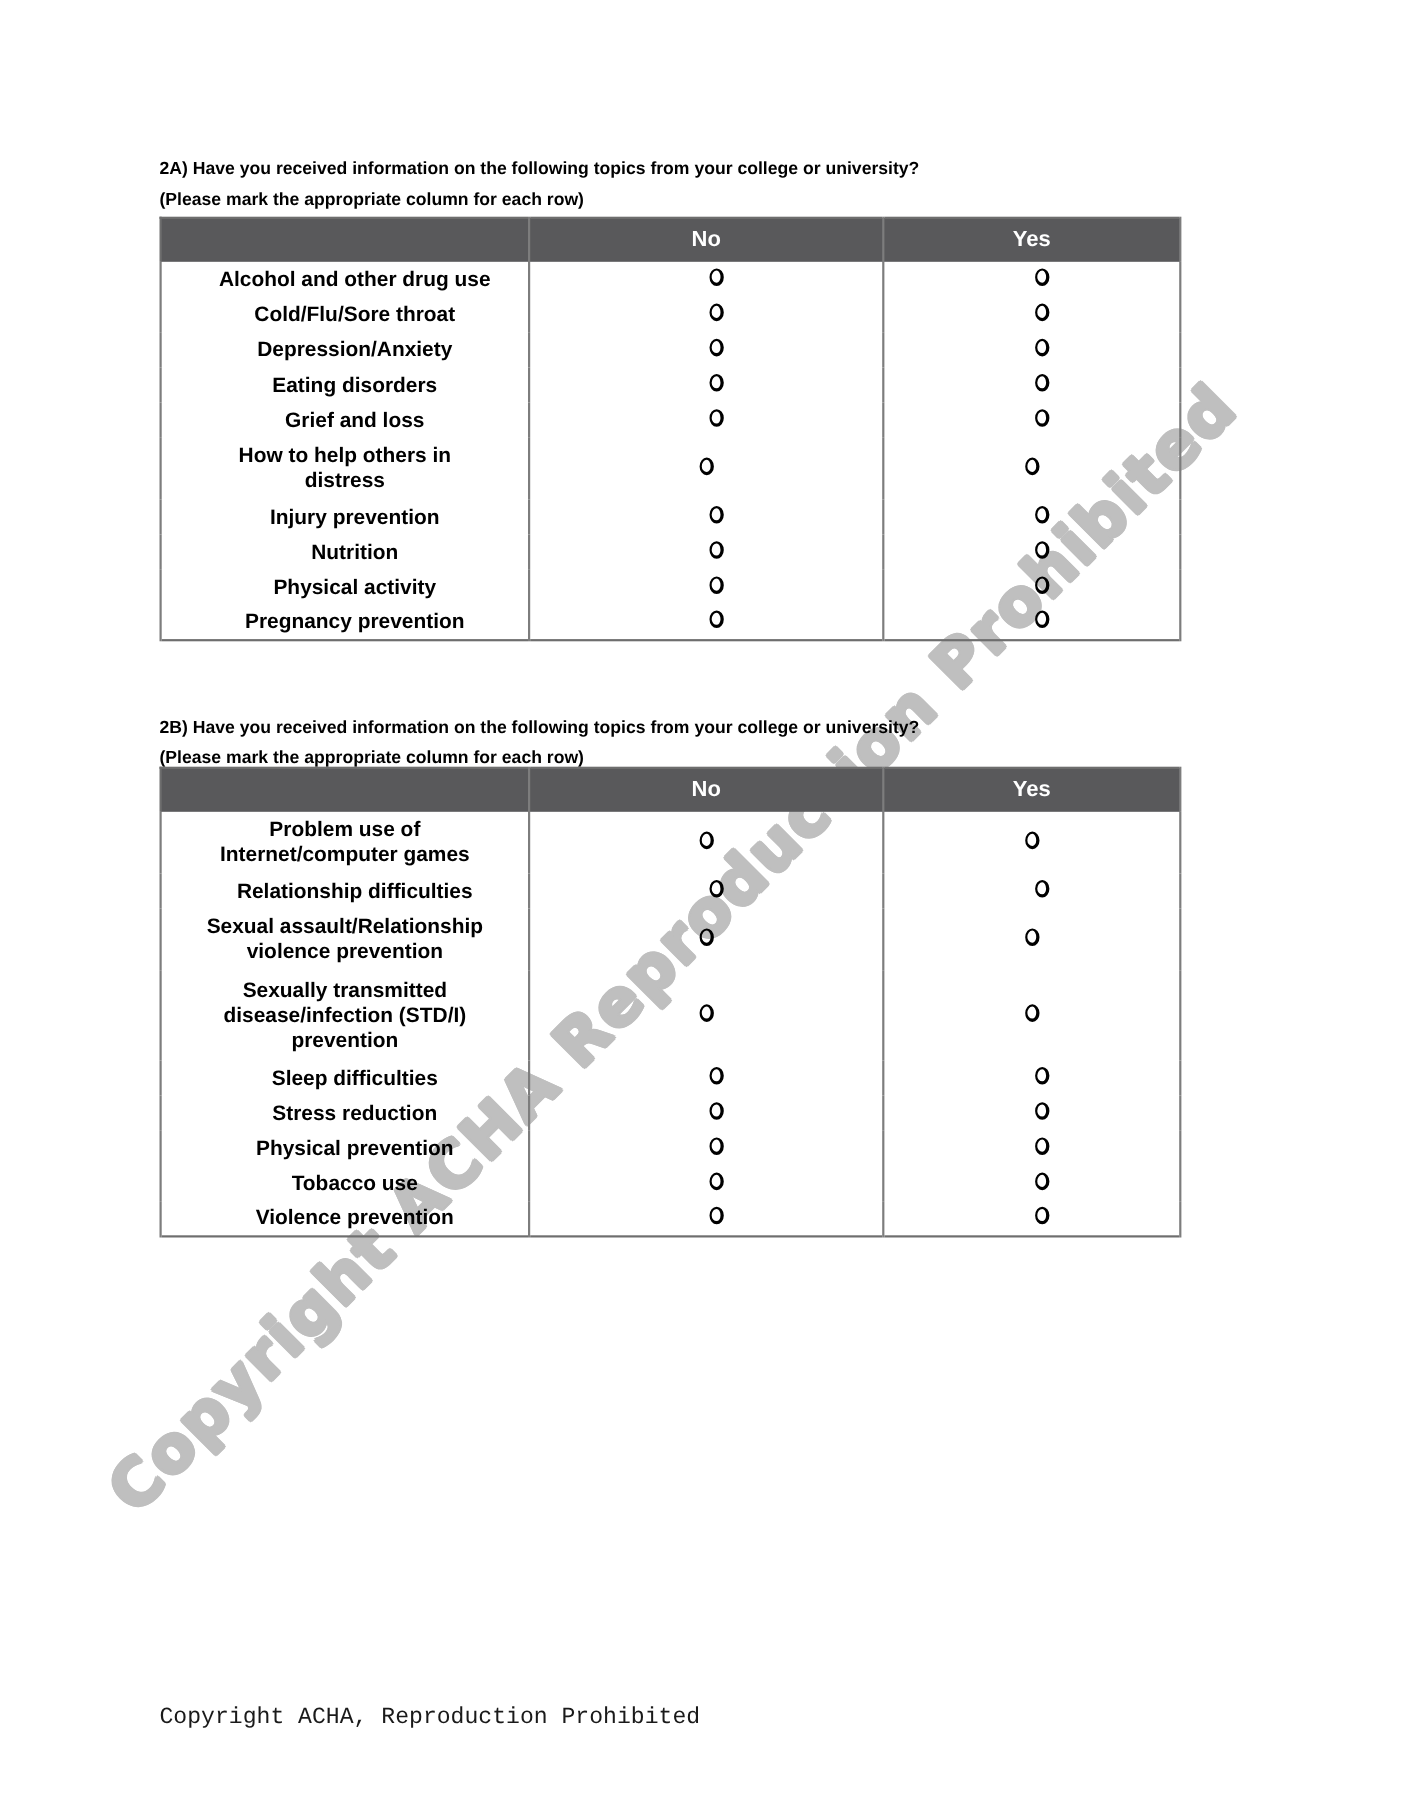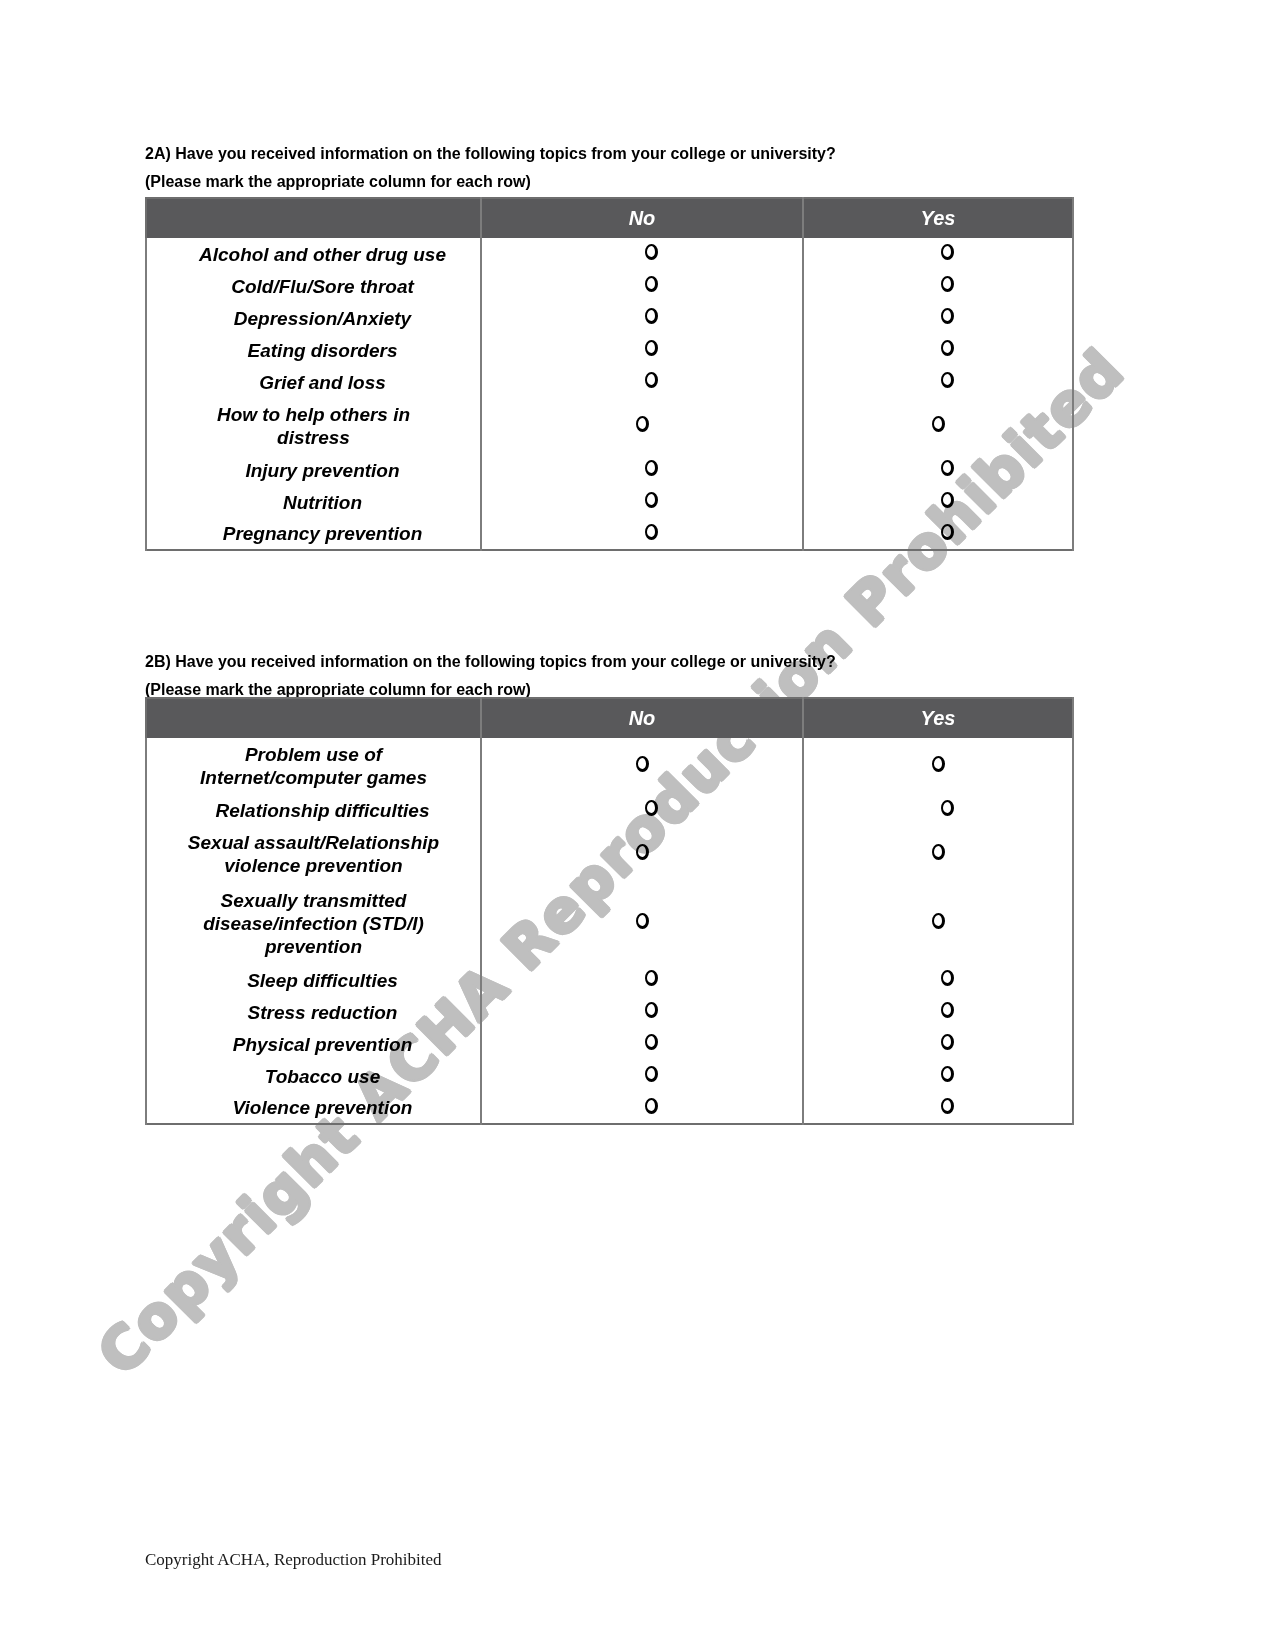--- a/index.html
+++ b/index.html
@@ -44,21 +44,20 @@
   }
   .q-title.q2a { top:140px; }
   .q-title.q2b { top:636px;margin-top:12px; }
 
   table.survey {
     position:absolute;
     left:145px;
     width:927px;
     border-collapse:collapse;
     table-layout:fixed;
-    font-style:italic;
   }
   table.survey.t2a { top:197px; }
   table.survey.t2b { top:697px; }
 
   table.survey, table.survey th, table.survey td {
     border:2px solid #7d7d7d;
   }
   table.survey th, table.survey td { border-top:none; border-bottom:none; }
   table.survey { border:2px solid #6e6e6e; }
 
@@ -98,24 +97,24 @@
     border:2px solid #000;
     border-right-width:3px;
     border-bottom-width:3px;
     border-radius:50%;
     background:transparent;
   }
 
   .footer {
     position:absolute;
     left:145px; top:1550px;
-    font-size:17px;
+    font-size:21px;
     font-weight:normal;
     color:#1a1a1a;
-    font-family:Liberation Serif, serif;
+    font-family:Liberation Mono, monospace;
   }
 </style>
 </head>
 <body>
 
 <div class="page">
 
   <div class="watermark">Copyright ACHA Reproduction Prohibited</div>
 
   <div class="content">
@@ -171,20 +170,25 @@
         <td class="label-cell">Injury prevention</td>
         <td class="radio-cell"><span class="radio"></span></td>
         <td class="radio-cell"><span class="radio"></span></td>
       </tr>
       <tr class="h1">
         <td class="label-cell">Nutrition</td>
         <td class="radio-cell"><span class="radio"></span></td>
         <td class="radio-cell"><span class="radio"></span></td>
       </tr>
       <tr class="h1">
+        <td class="label-cell">Physical activity</td>
+        <td class="radio-cell"><span class="radio"></span></td>
+        <td class="radio-cell"><span class="radio"></span></td>
+      </tr>
+      <tr class="h1">
         <td class="label-cell">Pregnancy prevention</td>
         <td class="radio-cell"><span class="radio"></span></td>
         <td class="radio-cell"><span class="radio"></span></td>
       </tr>
     </tbody>
       </table>
 
     <div class="q-title q2b"><span>2B) Have you received information on the following topics from your college or university?</span><br>
       <span>(Please mark the appropriate column for each row)</span>
     </div>

